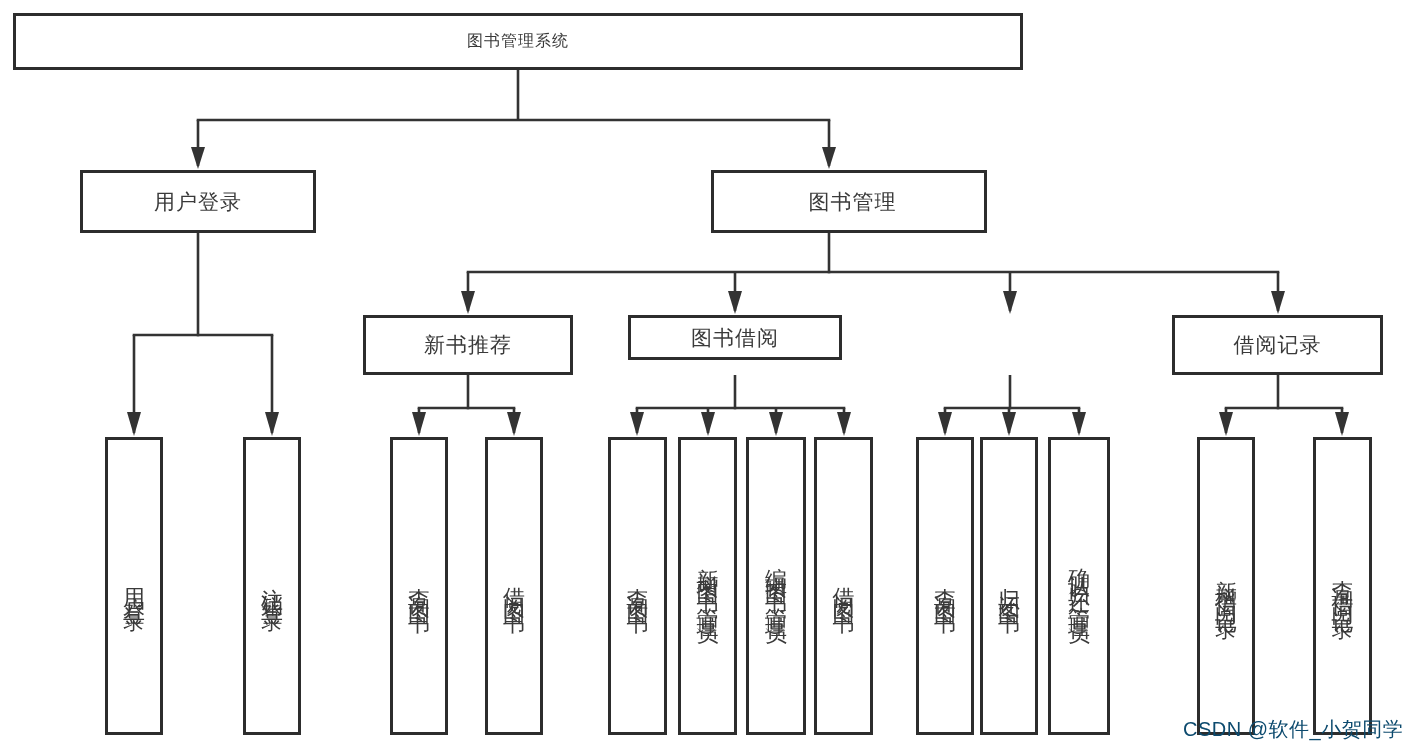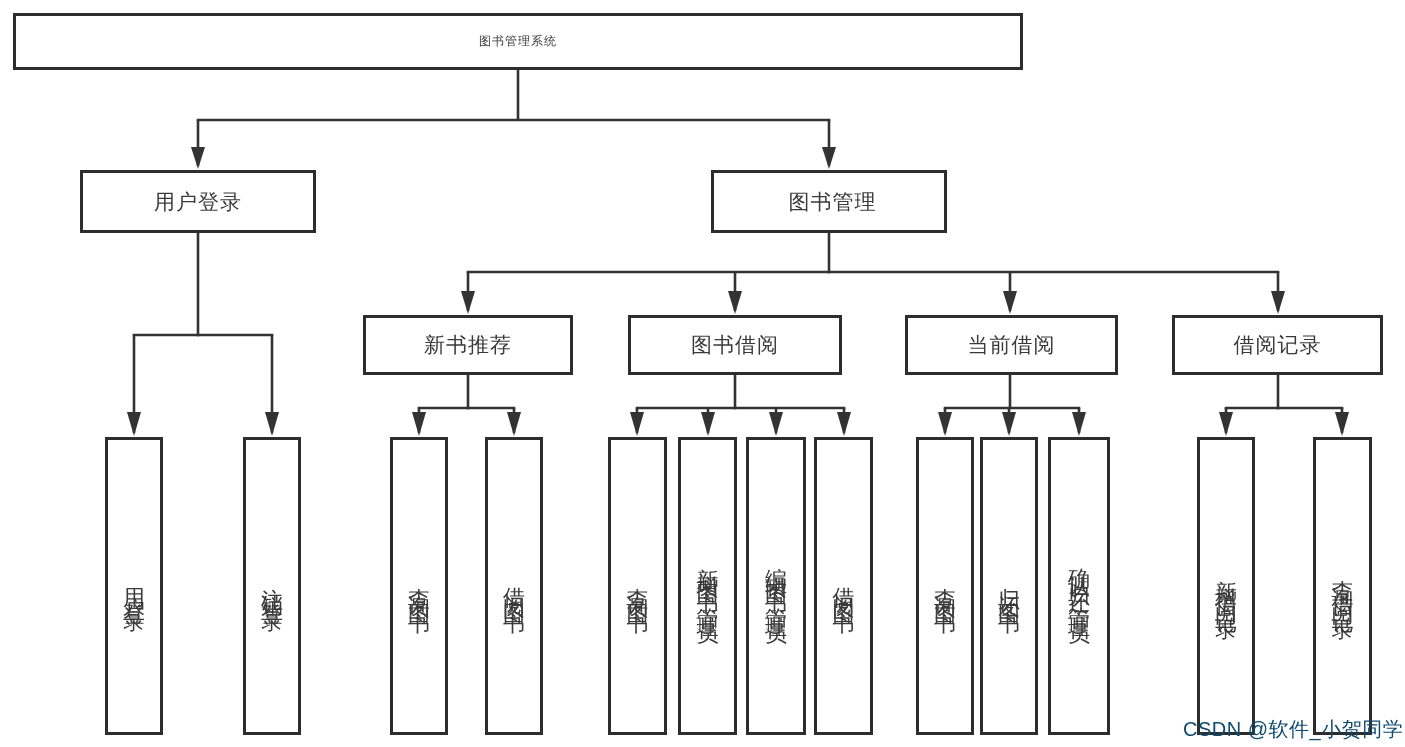--- a/index.html
+++ b/index.html
@@ -14,21 +14,21 @@
   .box{
     position:absolute;
     box-sizing:border-box;
     background:#ffffff;
     border:3px solid #2d2d2d;
     color:#3a3a3a;
     display:flex;align-items:center;justify-content:center;
     z-index:2;
   }
   .box.hnode{font-size:21px;letter-spacing:1px;}
-  .box.root{font-size:12px;font-family:Liberation Mono, monospace;}
+  .box.root{font-size:16px;font-family:Liberation Mono, monospace;}
   .box.leaf{
     font-size:22px;
     writing-mode:vertical-rl;
     text-orientation:mixed;
     letter-spacing:8px;
     line-height:1;
     text-align:center;
   }
   .watermark{
     position:absolute;
@@ -108,32 +108,29 @@
     <polygon points="1342,436 1335,412 1349,412"></polygon>
   </svg>
 
   <div class="box root hnode" style="left:13px;top:13px;width:1010px;height:57px;">
     <span>图书管理系统</span>
   </div>
 
   <div class="box hnode" style="left:80px;top:170px;width:236px;height:63px;">
     <span>用户登录</span>
   </div>
-  <div class="box hnode" style="left:711px;top:170px;width:236px;height:63px;padding-left:7px;">
+  <div class="box hnode" style="left:711px;top:170px;width:276px;height:63px;padding-left:7px;">
     <span>图书管理</span>
   </div>
 
   <div class="box hnode" style="left:363px;top:315px;width:210px;height:60px;align-items:center;">
     <span>新书推荐</span>
   </div>
-  <div class="box hnode" style="left:628px;top:315px;width:214px;height:60px;">
+  <div class="box hnode" style="left:628px;top:315px;width:214px;height:45px;">
     <span>图书借阅</span>
-  </div>
-  <div class="box hnode" style="left:905px;top:315px;width:213px;height:60px;">
-    <span>当前借阅</span>
   </div>
   <div class="box hnode" style="left:1172px;top:315px;width:211px;height:60px;">
     <span>借阅记录</span>
   </div>
 
   <div class="box leaf" style="left:105px;top:437px;width:58px;height:298px;">
     <span>用户登录</span>
   </div>
   <div class="box leaf" style="left:243px;top:437px;width:58px;height:298px;">
     <span>注销登录</span>

